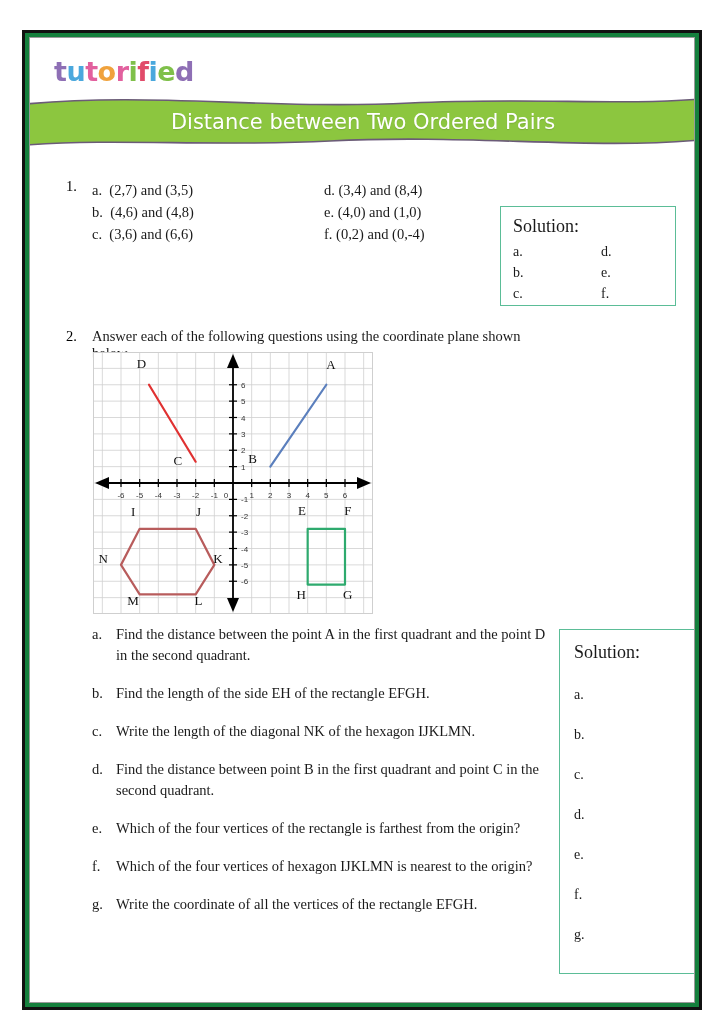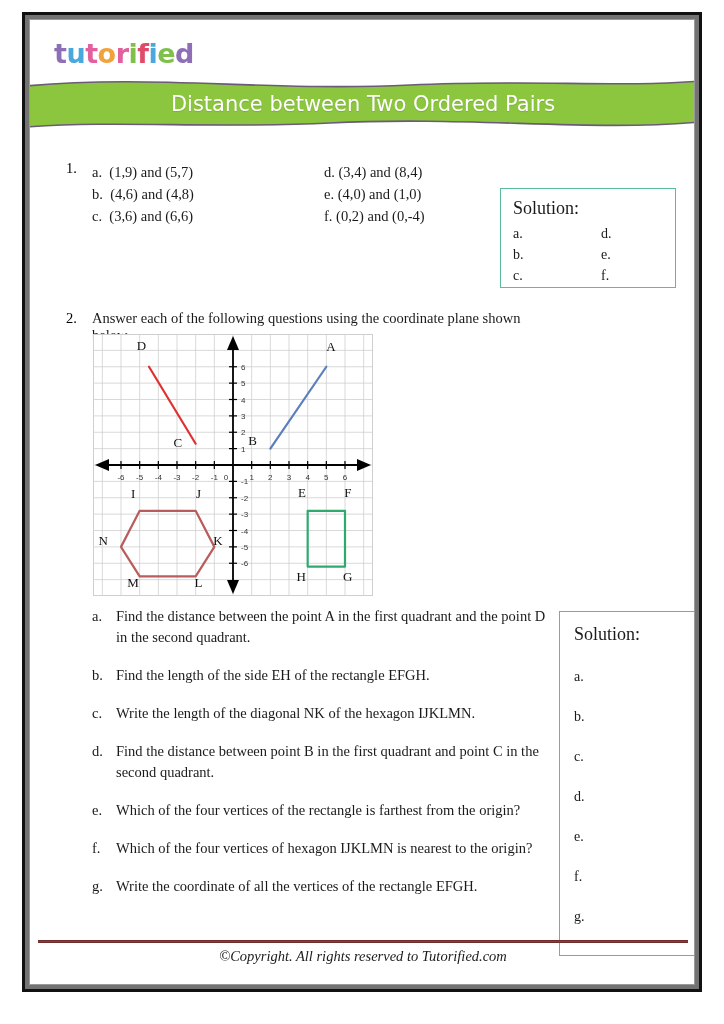--- a/index.html
+++ b/index.html
@@ -10,24 +10,24 @@
   body {
     width: 724px; height: 1024px;
     font-family: "Liberation Serif", serif;
     position: relative;
     overflow: hidden;
   }
 
   
   #page-frame {
     position: absolute;
-    left: 22px; top: 12px;
+    left: 22px; top: 30px;
     width: 680px; height: 980px;
     border: 3px solid #111111;
-    background: #737373;
+    background: #15803d;
   }
   #page-inner {
     position: absolute;
     left: 4px; top: 4px;
     width: 666px; height: 966px;
     border: 1px solid #9a9a9a;
     background: #ffffff;
     overflow: hidden;
   }
 
@@ -224,21 +224,21 @@
       </svg>
       <div id="banner-title" style="color: rgb(255, 255, 255);">Distance between Two Ordered Pairs</div>
     </div>
 
     <div id="content">
 
       <div id="q1-block">
         <span id="q1-num">1.</span>
         <div id="q1-items">
           <div class="pair-line">
-            <span class="pair-left"><span>a.</span>&nbsp;&nbsp;<span>(1,9) and (5,7)</span></span>
+            <span class="pair-left"><span>a.</span>&nbsp;&nbsp;<span>(2,7) and (3,5)</span></span>
             <span class="pair-right"><span>d.</span>&nbsp;<span>(3,4) and (8,4)</span></span>
           </div>
           <div class="pair-line">
             <span class="pair-left"><span>b.</span>&nbsp;&nbsp;<span>(4,6) and (4,8)</span></span>
             <span class="pair-right"><span>e.</span>&nbsp;<span>(4,0) and (1,0)</span></span>
           </div>
           <div class="pair-line">
             <span class="pair-left"><span>c.</span>&nbsp;&nbsp;<span>(3,6) and (6,6)</span></span>
             <span class="pair-right"><span>f.</span>&nbsp;<span>(0,2) and (0,-4)</span></span>
           </div>
@@ -417,19 +417,15 @@
         <div class="sol-item">b.</div>
         <div class="sol-item">c.</div>
         <div class="sol-item">d.</div>
         <div class="sol-item">e.</div>
         <div class="sol-item">f.</div>
         <div class="sol-item">g.</div>
       </div>
 
     </div>
 
-    <div id="footer">
-      <div id="footer-rule" style="background: rgb(140, 58, 58);"></div>
-      <div id="footer-text">©Copyright. All rights reserved to Tutorified.com</div>
-    </div>
 
   </div>
 </div>
 
 </body></html>

